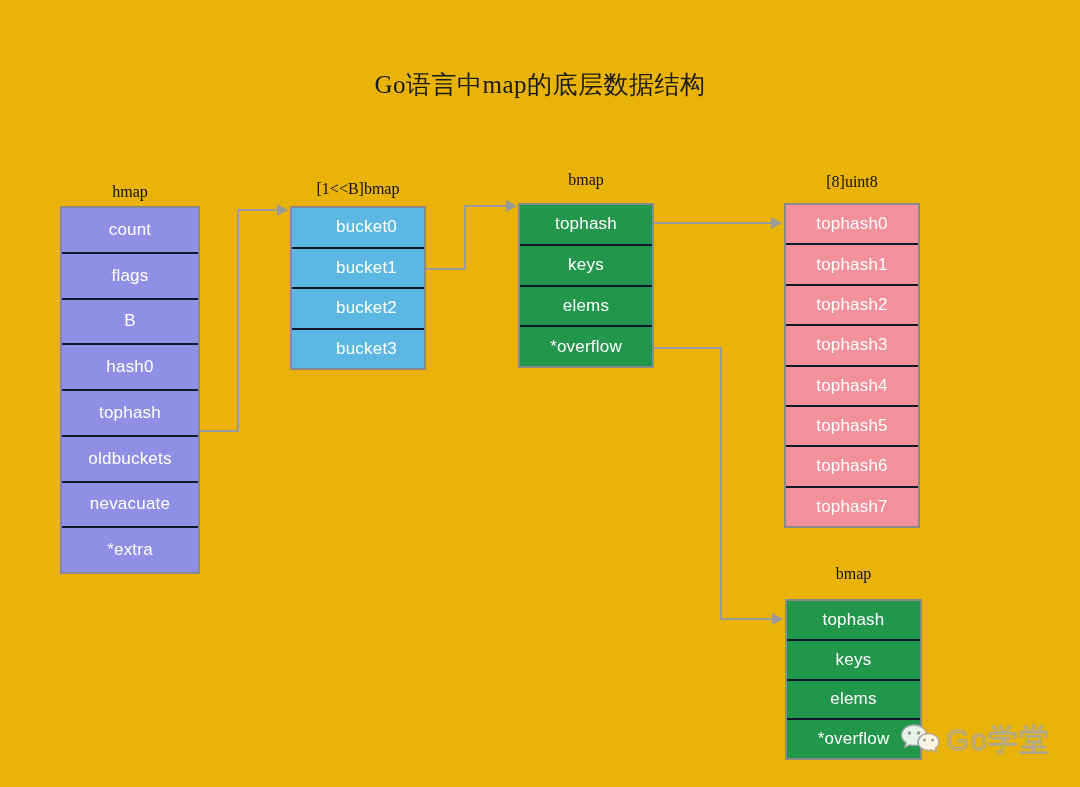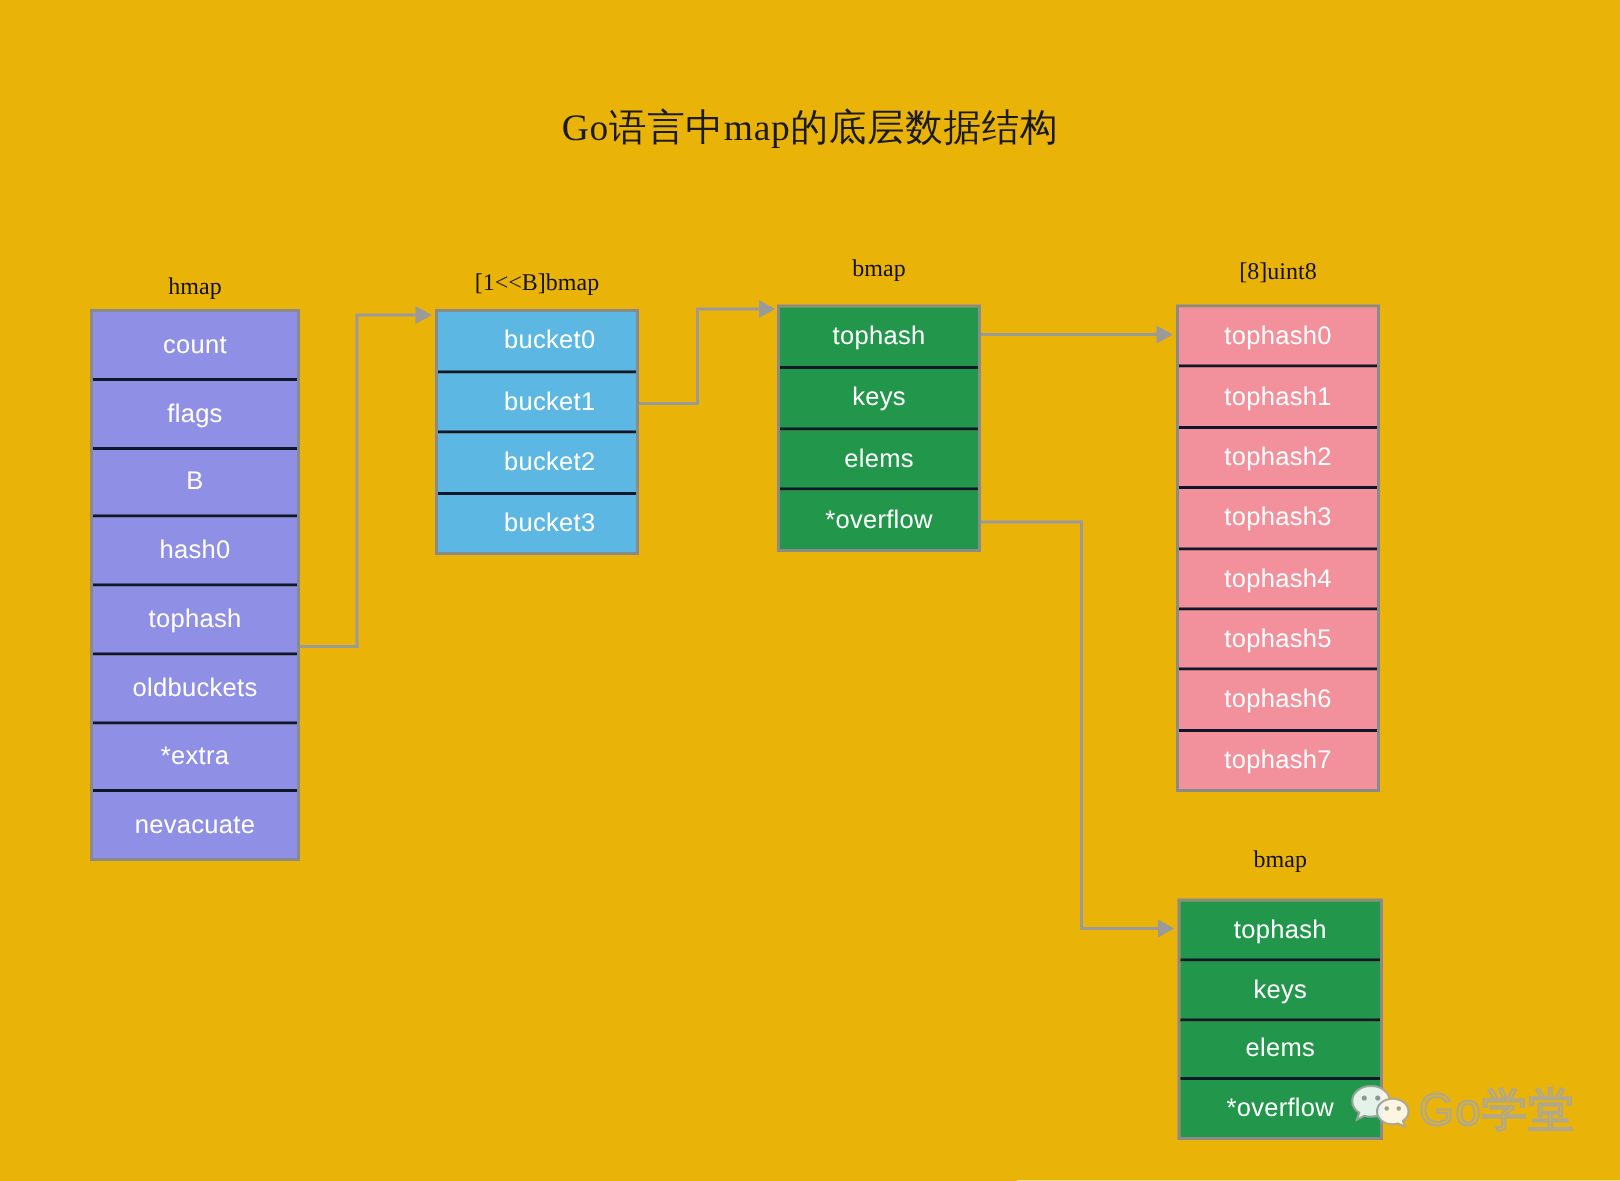--- a/index.html
+++ b/index.html
@@ -112,22 +112,22 @@
   <div class="diagram-title">Go语言中map的底层数据结构</div>
 
   <div class="struct-label" style="left:60px; top:183px; width:140px;">hmap</div>
   <div class="struct-box box-purple" style="left:60px; top:206px; width:140px; height:368px;">
     <div class="struct-row">count</div>
     <div class="struct-row">flags</div>
     <div class="struct-row">B</div>
     <div class="struct-row">hash0</div>
     <div class="struct-row">tophash</div>
     <div class="struct-row">oldbuckets</div>
+    <div class="struct-row">nevacuate</div>
     <div class="struct-row">*extra</div>
-    <div class="struct-row">nevacuate</div>
   </div>
 
   <div class="struct-label" style="left:288px; top:180px; width:140px;">[1&lt;&lt;B]bmap</div>
   <div class="struct-box box-blue" style="left:290px; top:206px; width:136px; height:164px;">
     <div class="struct-row">bucket0</div>
     <div class="struct-row">bucket1</div>
     <div class="struct-row">bucket2</div>
     <div class="struct-row">bucket3</div>
   </div>
 

